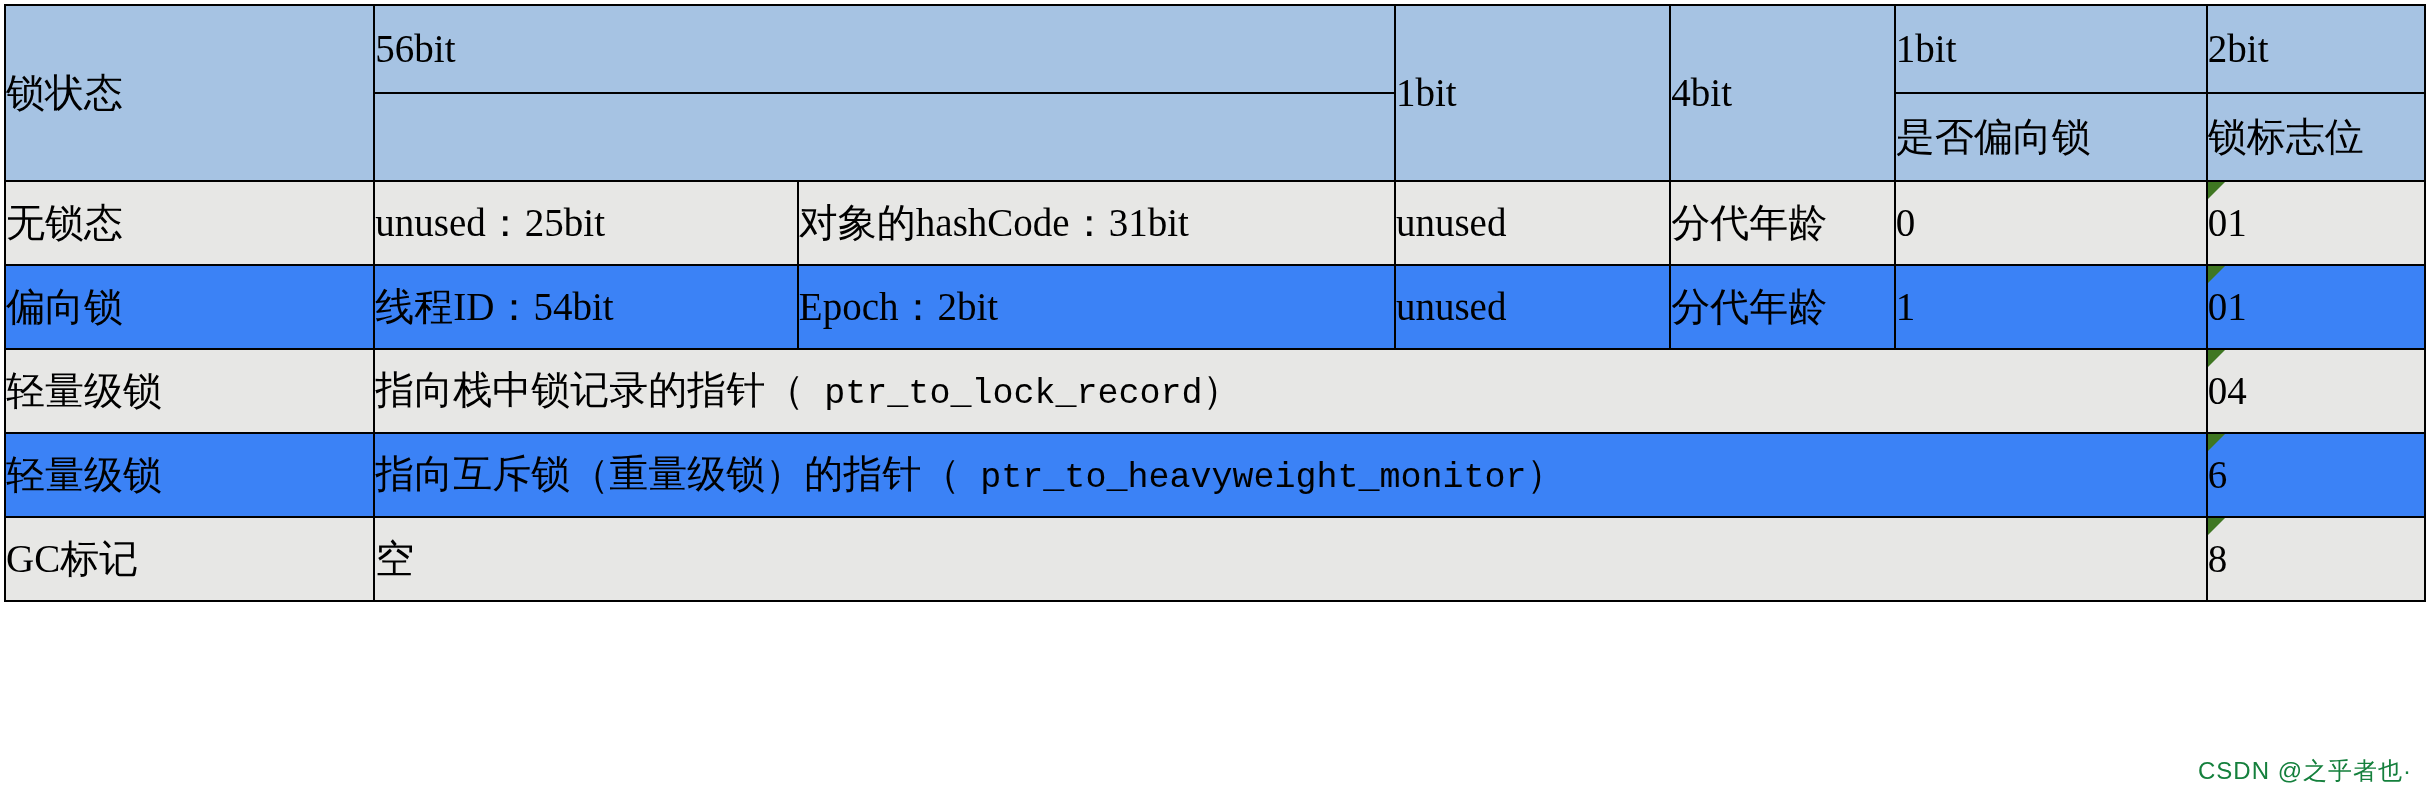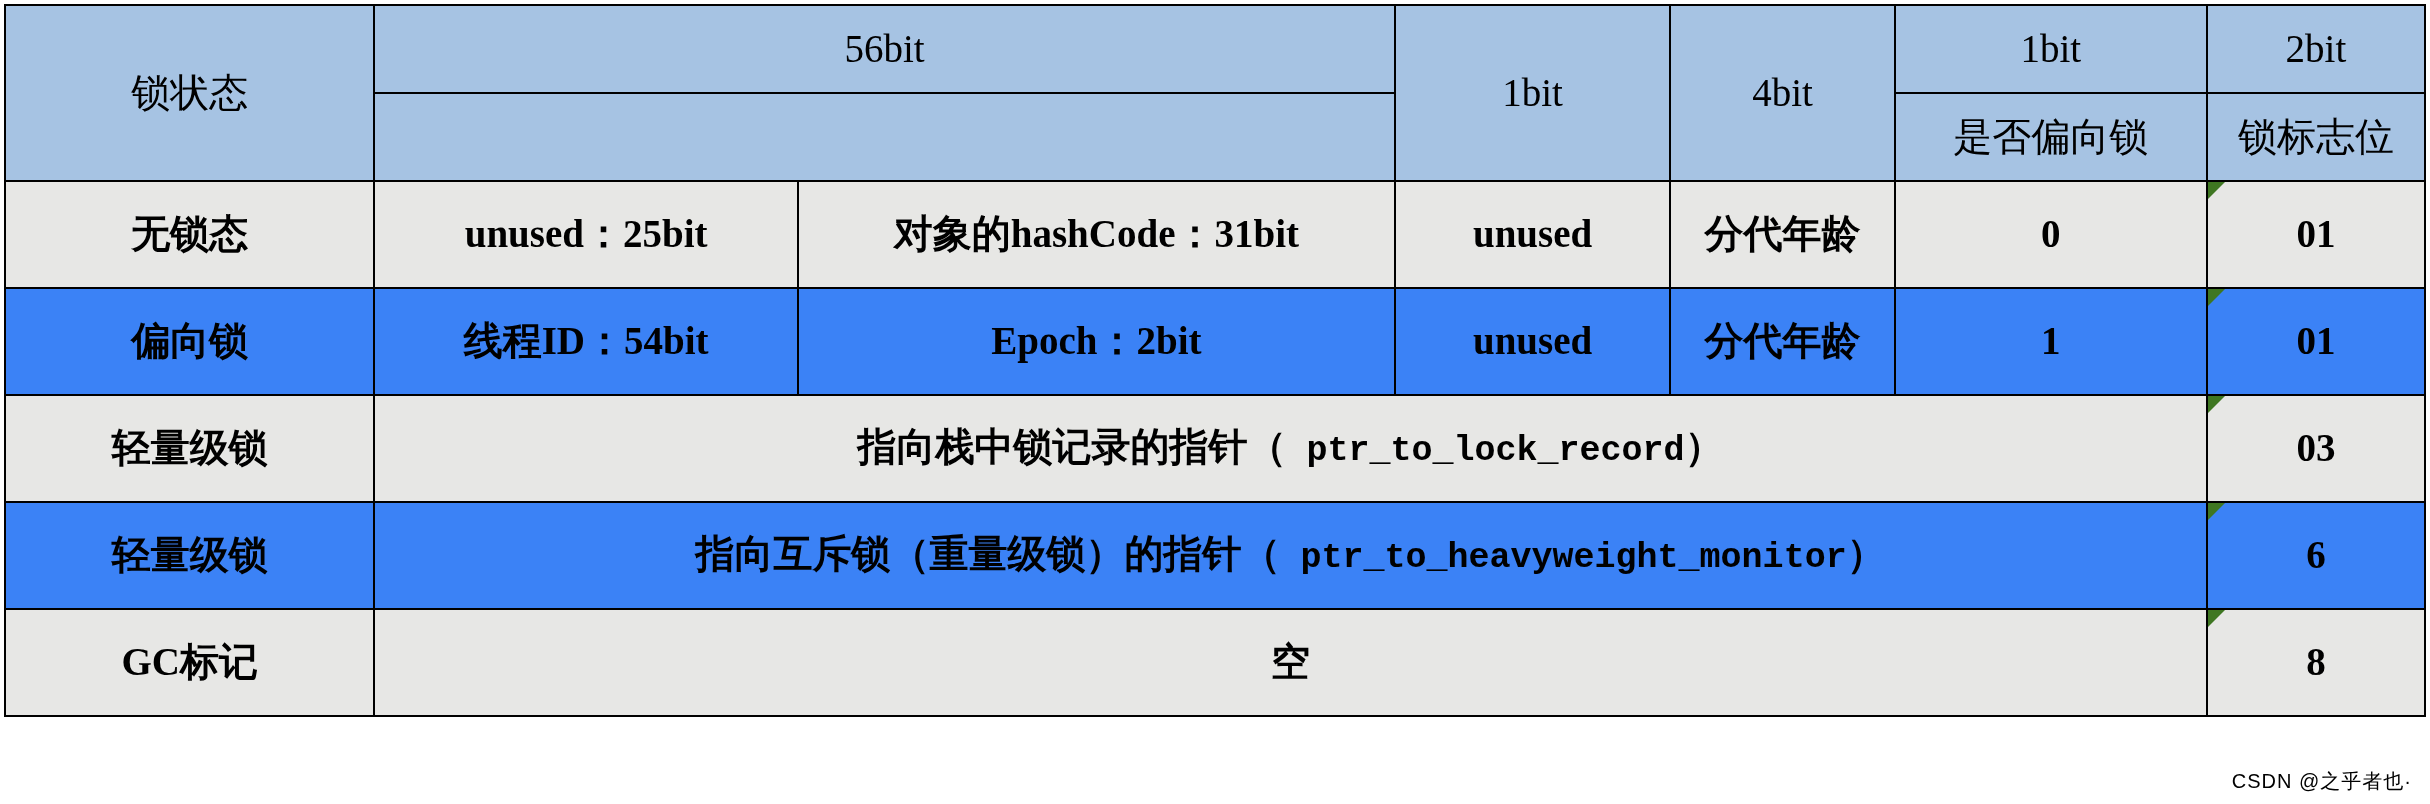--- a/index.html
+++ b/index.html
@@ -21,65 +21,65 @@
   }
   table.lock-table {
     border-collapse: collapse;
     table-layout: fixed;
     width: 2422px;
     margin-left: 4px;
     margin-top: 4px;
   }
   table.lock-table td {
     border: 2px solid #000000;
-    text-align: center;
+    text-align: left;
     vertical-align: middle;
     font-size: 39px;
     color: #000000;
     padding: 0;
     position: relative;
     line-height: 1.15;
     font-family: "Liberation Serif", "DejaVu Serif", serif;
   }
   
   .hdr {
     background: #a6c3e3;
   }
   .r-gray {
     background: #e7e7e5;
   }
   .r-blue {
     background: #3b82f6;
   }
   .h-top { height: 88px; }
   .h-bot { height: 88px; margin-left: 32px; }
-  .body-row { height: 107px; font-weight: bold; }
+  .body-row { height: 84px; }
 
   
   .marker::before {
     content: "";
     position: absolute;
     top: 0;
     left: 0;
     width: 0;
     height: 0;
     border-top: 17px solid #3f7722;
     border-right: 17px solid transparent;
   }
   .mono {
     font-family: "Liberation Mono", "DejaVu Sans Mono", monospace;
     font-size: 35px;
     margin-left: 20px;
   }
   .watermark {
     position: absolute;
     right: 18px;
-    bottom: 13px;
-    font-size: 20px;
-    color: #000000;
+    bottom: 21px;
+    font-size: 24px;
+    color: #15803d;
     font-family: "Liberation Sans", sans-serif;
     letter-spacing: 1px;
     white-space: nowrap;
   }
 </style>
 </head>
 <body>
 
 <div id="sheet">
 
@@ -126,21 +126,21 @@
         <td class="r-blue">Epoch：2bit</td>
         <td class="r-blue">unused</td>
         <td class="r-blue">分代年龄</td>
         <td class="r-blue">1</td>
         <td class="r-blue marker">01</td>
       </tr>
 
       <tr class="body-row">
         <td class="r-gray">轻量级锁</td>
         <td class="r-gray" colspan="5">指向栈中锁记录的指针（<span class="mono">ptr_to_lock_record</span>）</td>
-        <td class="r-gray marker">03</td>
+        <td class="r-gray marker">04</td>
       </tr>
 
       <tr class="body-row">
         <td class="r-blue">轻量级锁</td>
         <td class="r-blue" colspan="5">指向互斥锁（重量级锁）的指针（<span class="mono">ptr_to_heavyweight_monitor</span>）</td>
         <td class="r-blue marker">6</td>
       </tr>
 
       <tr class="body-row">
         <td class="r-gray">GC标记</td>

